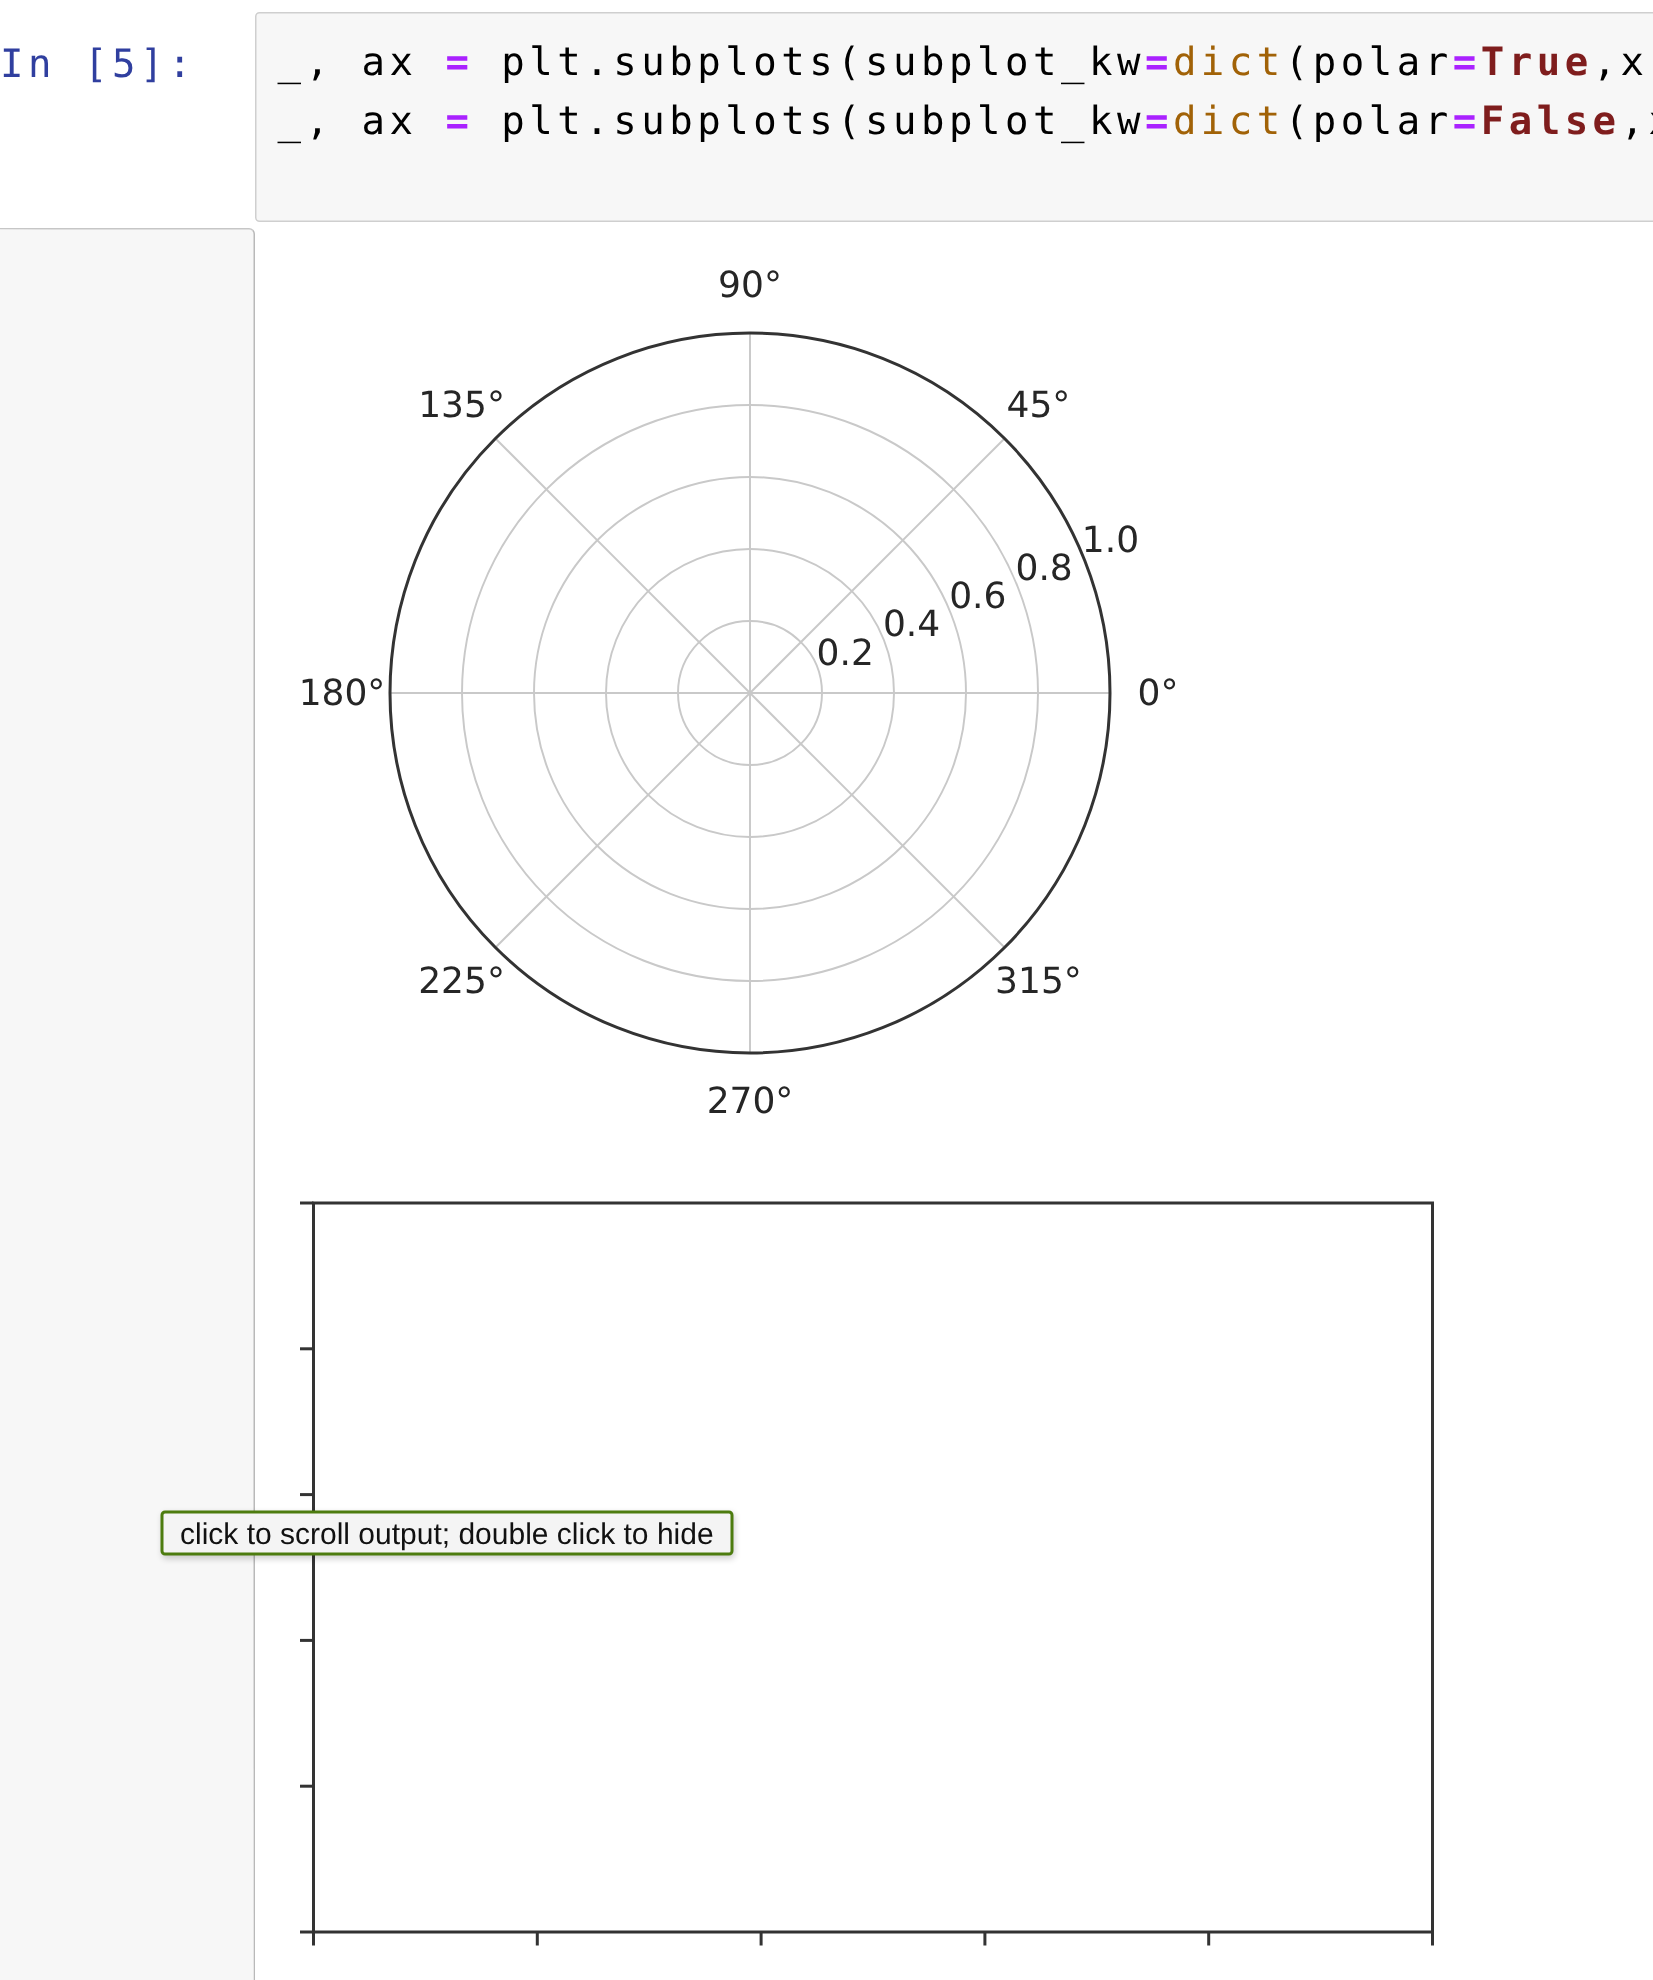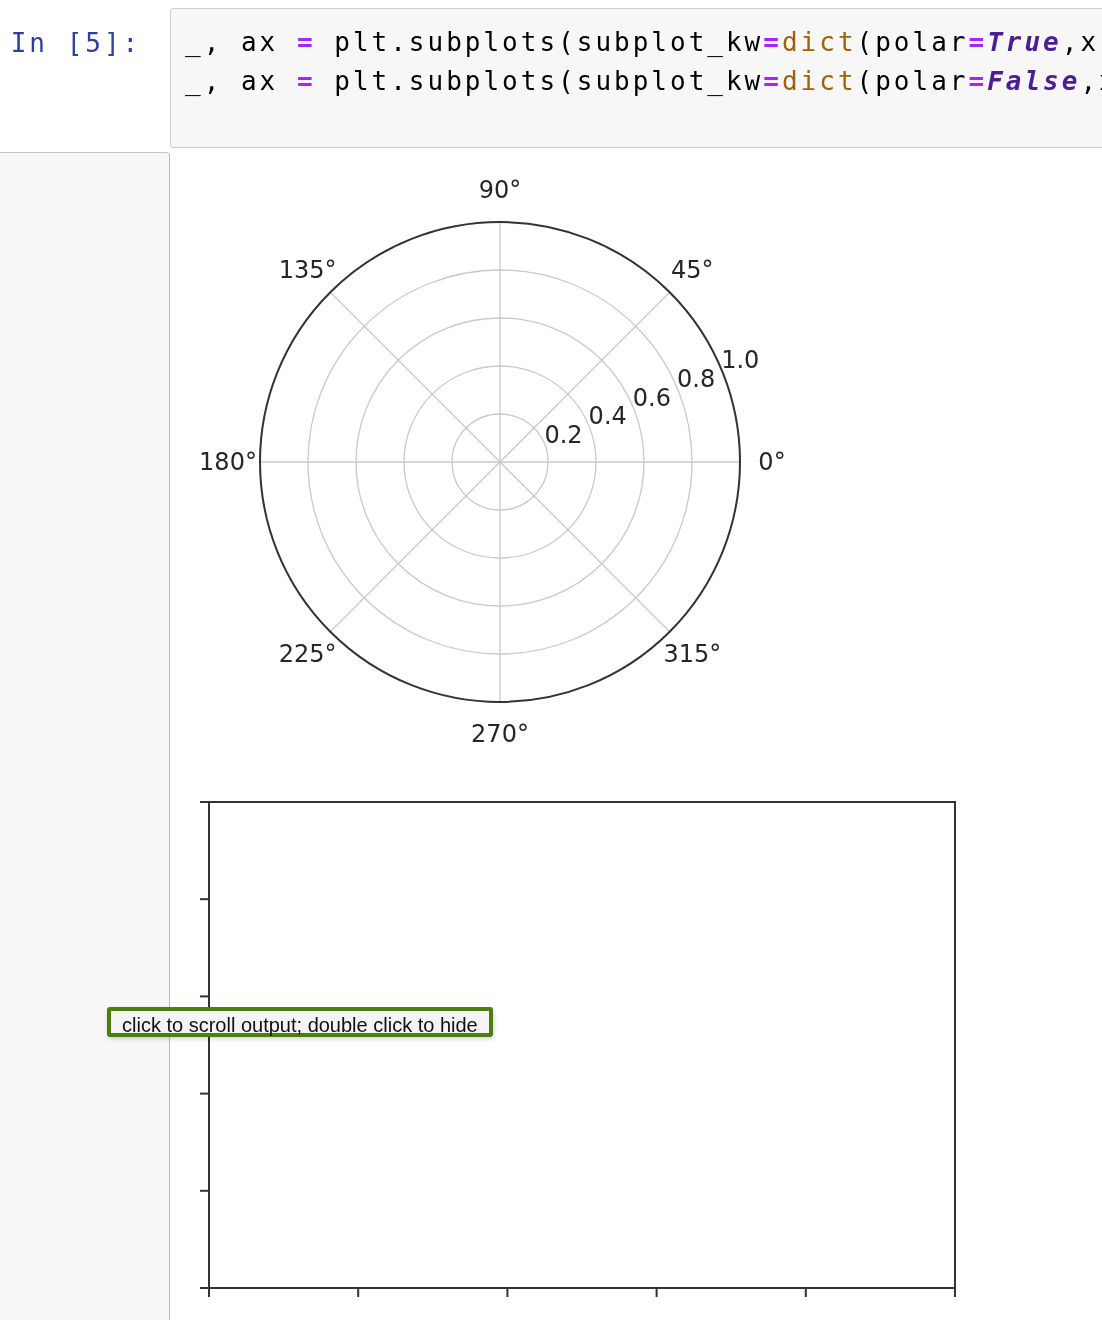--- a/index.html
+++ b/index.html
@@ -6,21 +6,21 @@
   body {
     width: 1102px; height: 1320px;
     position: relative; overflow: hidden;
     background: #ffffff;
     font-family: "Liberation Sans", sans-serif;
   }
 
   
   .prompt-in {
     position: absolute; left: 0; top: 24px; width: 152px;
-    text-align: center;
+    text-align: left;
     font-family: "DejaVu Sans Mono", monospace;
     font-size: 26px; letter-spacing: 3px; line-height: 39px;
     color: #303F9F; white-space: pre;
   }
   .input-area {
     position: absolute; left: 170px; top: 8px;
     width: 950px; height: 140px;
     background: #f7f7f7;
     border: 1px solid #cfcfcf; border-radius: 3px;
     box-sizing: border-box;
@@ -28,21 +28,21 @@
   .code-lines {
     padding: 14px 0 0 14px;
     font-family: "DejaVu Sans Mono", monospace;
     font-size: 26px; letter-spacing: 3px; line-height: 39px;
     white-space: pre; color: #000;
   }
   .code-line { height: 39px; }
   .tok-plain   { color: #000000; margin-top: 18px; }
   .tok-op      { color: #AA22FF; font-weight: bold; }
   .tok-builtin { color: #a16207; }
-  .tok-keyword { color: #4c1d95; font-weight: bold; font-style: italic; }
+  .tok-keyword { color: #7f1d1d; font-weight: bold; }
 
   
   .out-overlay {
     position: absolute; left: 0; top: 152px;
     width: 170px; height: 1168px;
     background: #f7f7f7;
     border-top: 1px solid #c6c6c6;
     border-right: 1px solid #b9b9b9;
     border-top-right-radius: 4px;
     box-sizing: border-box;
@@ -56,21 +56,21 @@
   .plot-text {
     font-family: "DejaVu Sans", sans-serif;
     font-size: 24px; fill: #262626;
   }
 
   
   .tooltip {
     position: absolute; left: 107px; top: 1007px;
     height: 30px; box-sizing: border-box;
     background: #f4f4f4;
-    border: 4px solid #4d7c0f;
+    border: 2px solid #4d7c0f;
     border-radius: 3px;
     padding: 3px 11px 0 11px;
     font-size: 20px; color: #111;
     white-space: nowrap;
     box-shadow: 1px 2px 4px rgba(0,0,0,0.18);
     z-index: 3;
   }
 </style>
 </head>
 <body>

